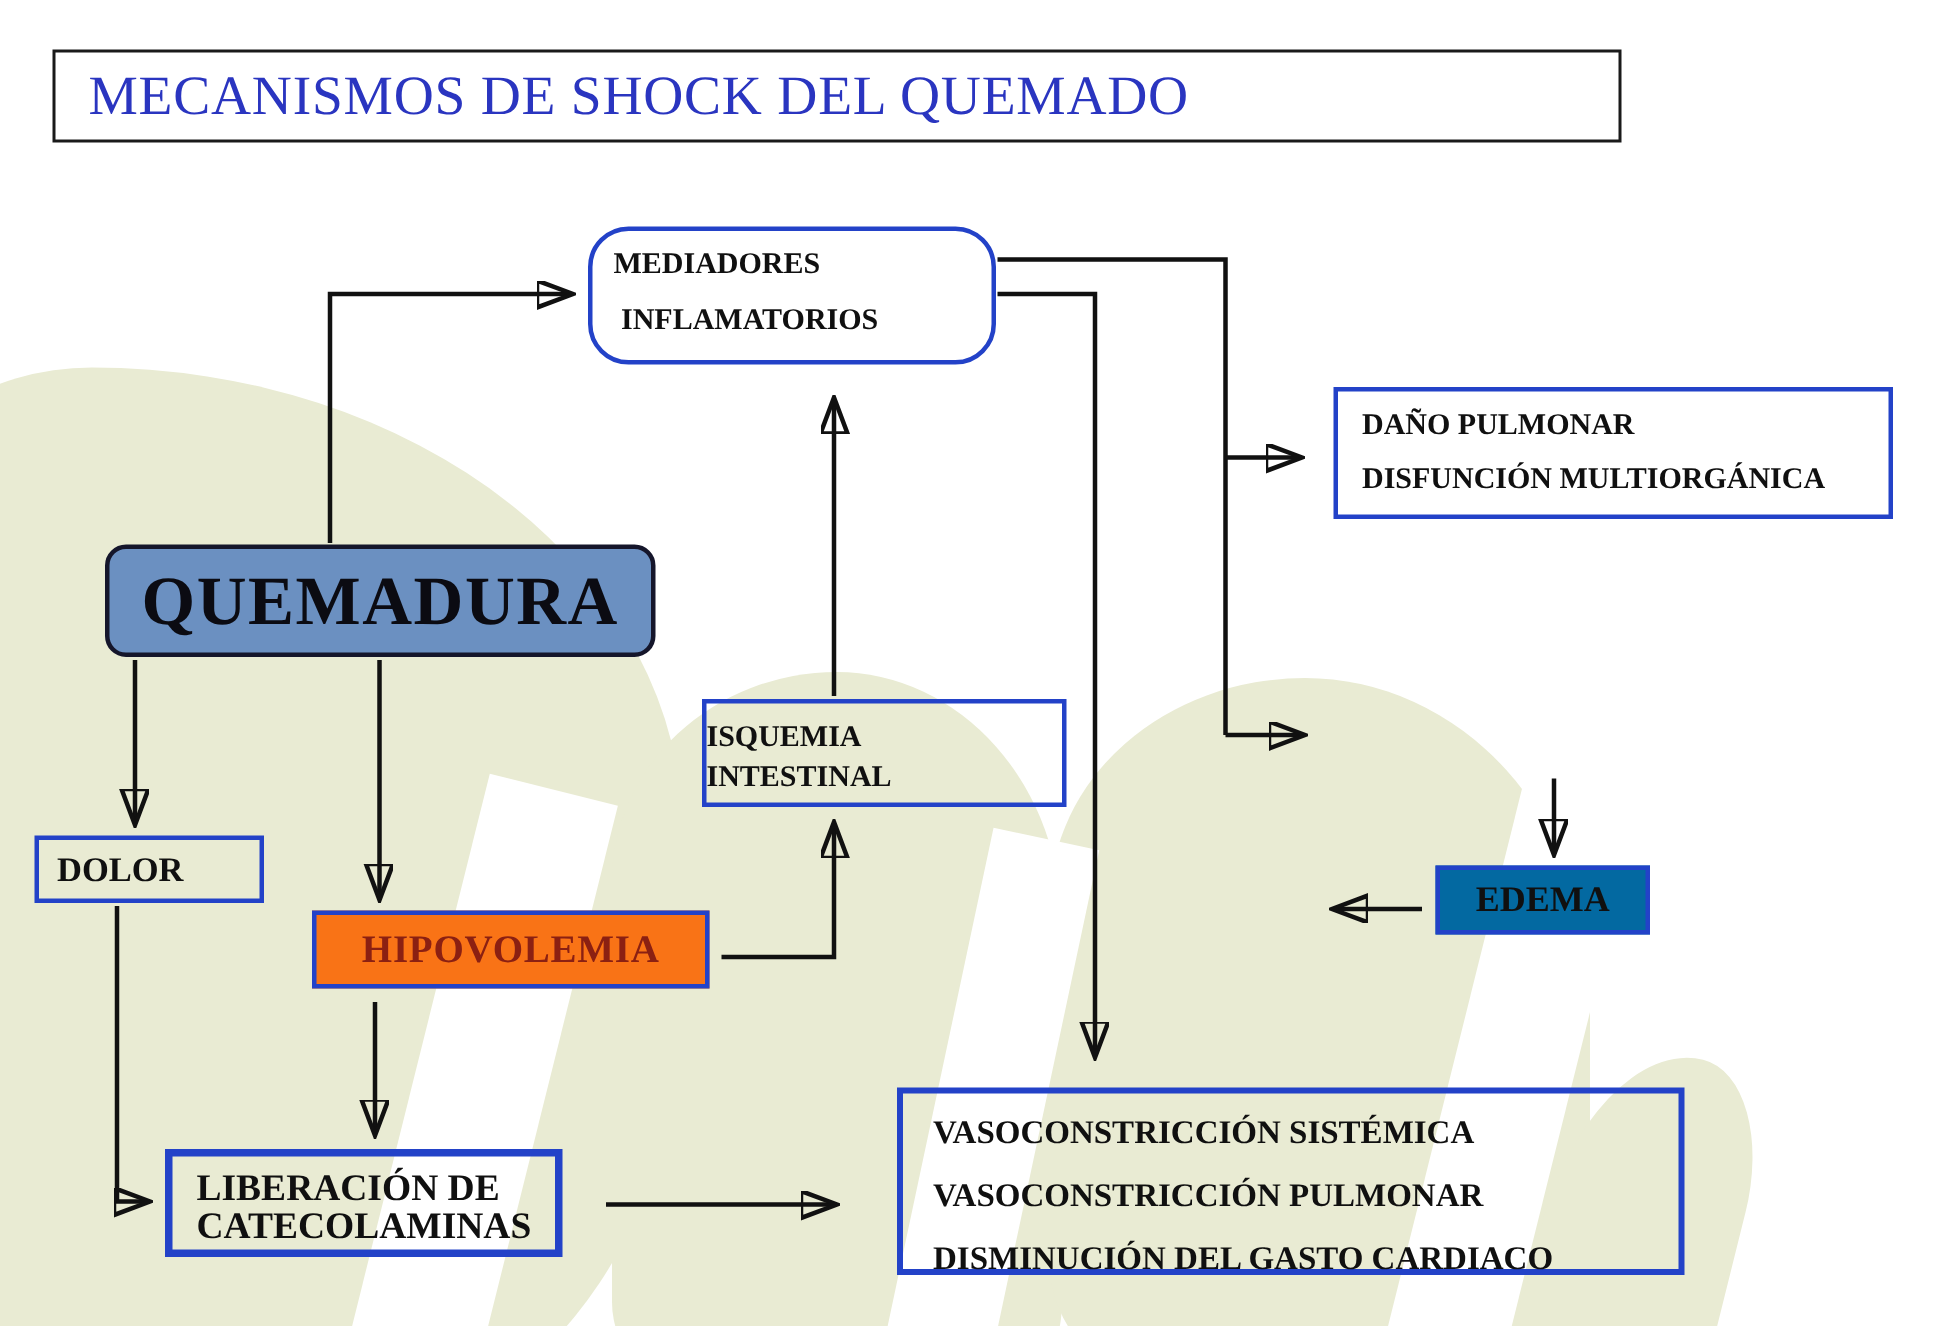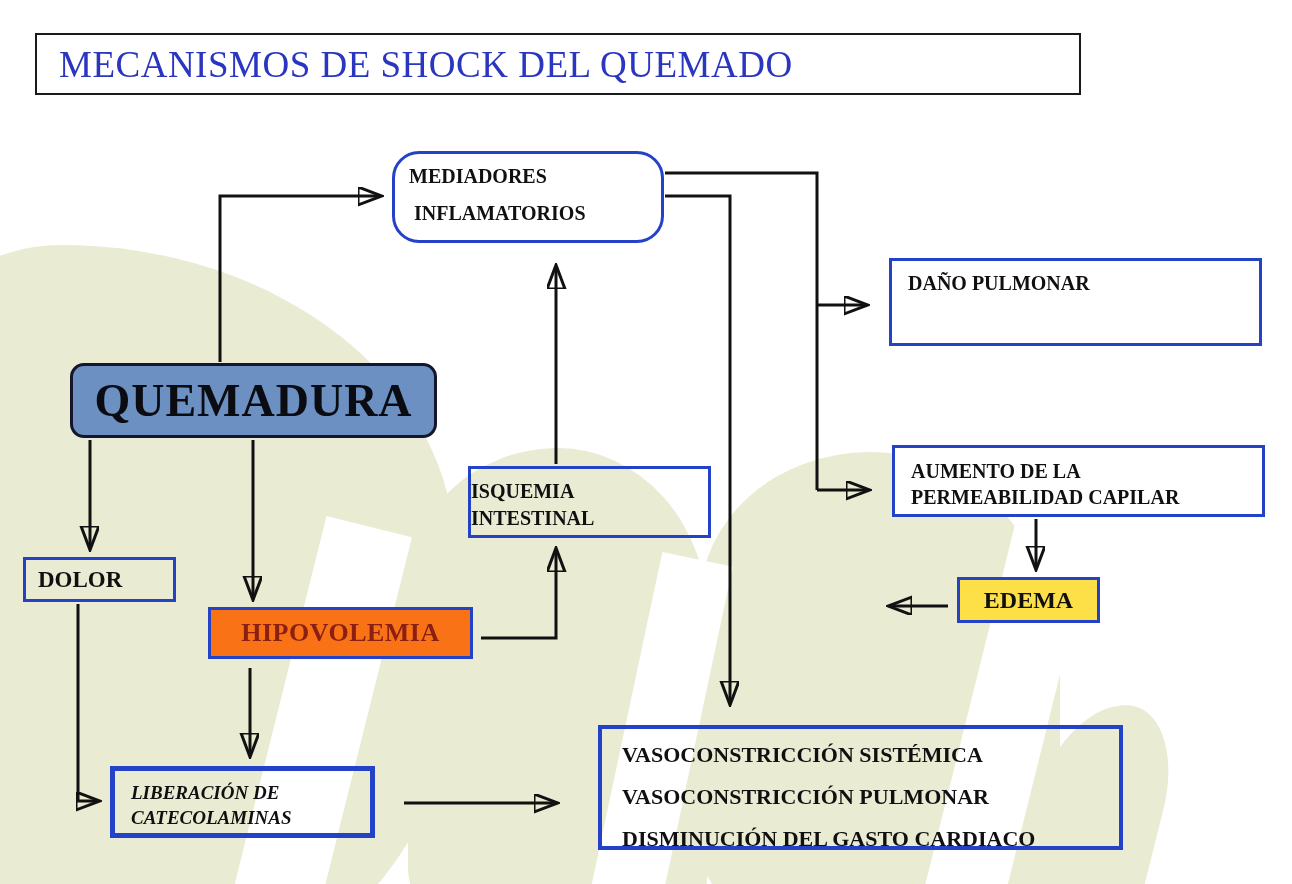--- a/index.html
+++ b/index.html
@@ -43,24 +43,24 @@
   .dano .l2{margin-top:13px;}
   .aumento{left:892px;top:445px;width:373px;height:72px;background:#fff;
     font-weight:bold;font-size:20px;line-height:26px;padding:10px 0 0 16px;}
   .isquemia{left:468px;top:466px;width:243px;height:72px;background:transparent;
     font-weight:bold;font-size:20px;line-height:27px;padding-top:9px;}
   .dolor{left:23px;top:557px;width:153px;height:45px;background:transparent;
     font-weight:bold;font-size:23px;display:flex;align-items:center;padding-left:12px;}
   .hipovolemia{left:208px;top:607px;width:265px;height:52px;background:#f97316;
     color:#8b2012;font-weight:bold;font-size:26px;display:flex;align-items:center;
     justify-content:center;letter-spacing:.5px;}
-  .edema{left:957px;top:577px;width:143px;height:46px;background:#fde047;
+  .edema{left:957px;top:577px;width:143px;height:46px;background:#0369a1;
     font-weight:bold;font-size:24px;display:flex;align-items:center;justify-content:center;text-align:right;}
   .liberacion{left:110px;top:766px;width:265px;height:72px;background:transparent;
-    border-width:5px;font-weight:bold;font-size:19px;line-height:25px;padding:9px 0 0 16px;font-style:italic;}
+    border-width:5px;font-weight:bold;font-size:25px;line-height:25px;padding:9px 0 0 16px;}
   .vaso{left:598px;top:725px;width:525px;height:125px;background:transparent;
     border-width:4px;font-weight:bold;font-size:22px;line-height:42px;padding:5px 0 0 20px;}
 </style>
 </head>
 <body>
 
 <div id="stage">
 
   <div class="wm wm-a"></div>
   <div class="wm wm-b"></div>
@@ -100,26 +100,23 @@
     <div class="l1">MEDIADORES</div>
     <div class="l2">INFLAMATORIOS</div>
   </div>
 
   <div class="node quemadura">
     <span>QUEMADURA</span>
   </div>
 
   <div class="node dano bblue">
     <div class="l1">DAÑO PULMONAR</div>
+    <div class="l2">DISFUNCIÓN MULTIORGÁNICA</div>
   </div>
 
-  <div class="node aumento bblue">
-    <div class="l1">AUMENTO DE LA</div>
-    <div class="l2">PERMEABILIDAD CAPILAR</div>
-  </div>
 
   <div class="node isquemia bblue">
     <div class="l1">ISQUEMIA</div>
     <div class="l2">INTESTINAL</div>
   </div>
 
   <div class="node dolor bblue">
     <span>DOLOR</span>
   </div>
 

